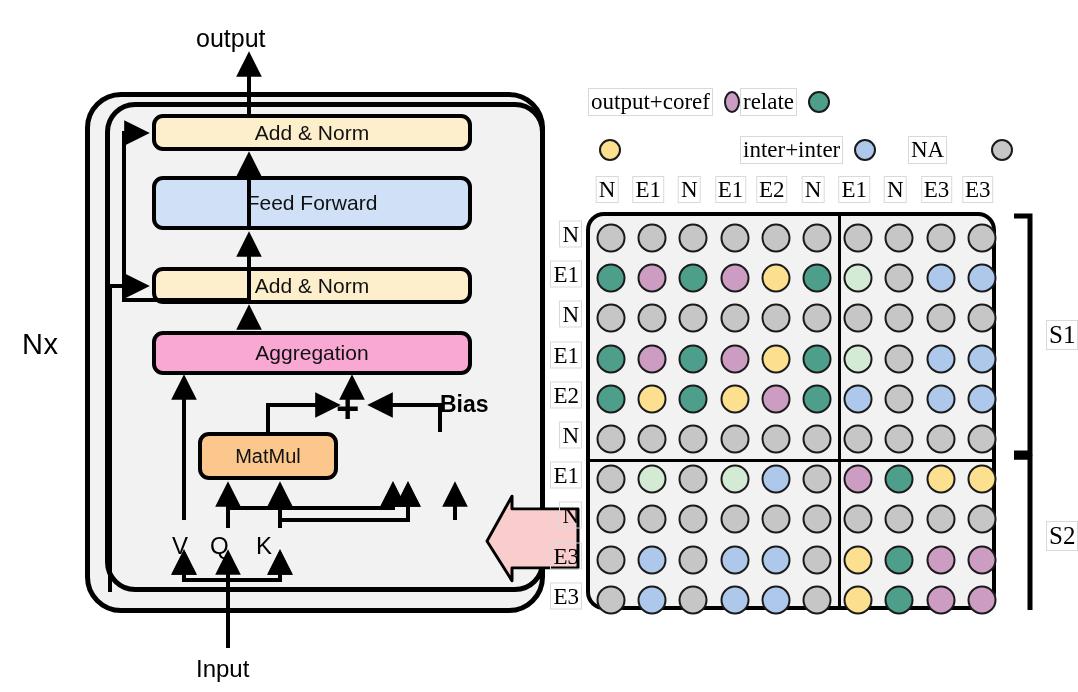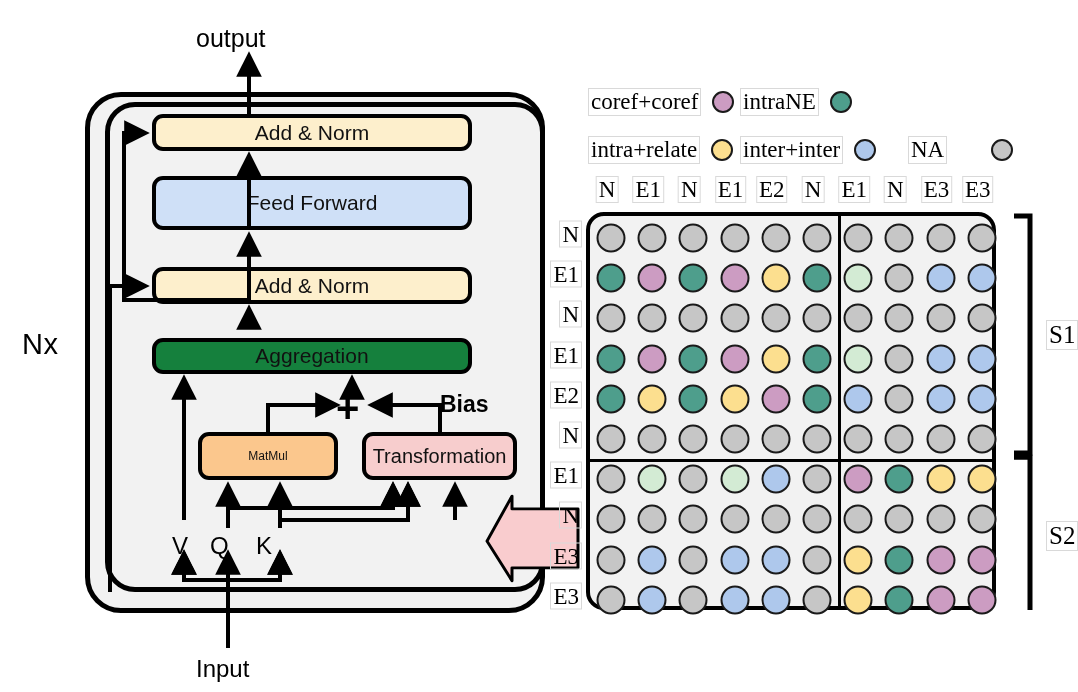--- a/index.html
+++ b/index.html
@@ -32,22 +32,22 @@
     position: absolute;
     border: 4px solid #000;
     border-radius: 11px;
     display: flex; align-items: center; justify-content: center;
     font-size: 21px; color: #111;
     text-align: center;
   }
   .blk-an1 { left: 152px; top: 114px; width: 320px; height: 37px; background: #fdefcc; }
   .blk-ff  { left: 152px; top: 176px; width: 320px; height: 54px; background: #cfe0f7; }
   .blk-an2 { left: 152px; top: 267px; width: 320px; height: 37px; background: #fdefcc; }
-  .blk-agg { left: 152px; top: 338px; width: 320px; height: 36px; background: #15803d; }
-  .blk-mm  { left: 198px; top: 432px; width: 140px; height: 48px; background: #fbc78d; font-size: 12px; }
+  .blk-agg { left: 152px; top: 331px; width: 320px; height: 44px; background: #f9a8d4; }
+  .blk-mm  { left: 198px; top: 432px; width: 140px; height: 48px; background: #fbc78d; font-size: 20px; }
   .blk-tr  { left: 362px; top: 432px; width: 155px; height: 48px; background: #f7cdcd; font-size: 20px; }
 
   .lbl { position: absolute; font-size: 23px; color: #000; white-space: nowrap; }
   .lbl-output { left: 196px; top: 24px; font-size: 25px; }
   .lbl-input  { left: 196px; top: 655px; font-size: 24px; }
   .lbl-bias   { left: 440px; top: 391px; font-size: 23px; font-weight: bold; }
   .lbl-v { left: 172px; top: 532px; font-size: 24px; }
   .lbl-q { left: 210px; top: 532px; font-size: 24px; }
   .lbl-k { left: 256px; top: 532px; font-size: 24px; }
   .lbl-entity {
@@ -136,23 +136,20 @@
   </div>
   <div class="blk blk-an2">
     <span>Add &amp; Norm</span>
   </div>
   <div class="blk blk-agg">
     <span>Aggregation</span>
   </div>
   <div class="blk blk-mm">
     <span>MatMul</span>
   </div>
-  <div class="blk blk-tr">
-    <span>Transformation</span>
-  </div>
 
   <div class="lbl lbl-output">output</div>
   <div class="lbl lbl-input">Input</div>
   <div class="lbl lbl-bias">Bias</div>
   <div class="lbl lbl-v">V</div>
   <div class="lbl lbl-q">Q</div>
   <div class="lbl lbl-k">K</div>
   <div class="lbl lbl-entity">
   </div>
   <div class="plus">+</div>
@@ -207,31 +204,30 @@
     </g>
   </svg>
 
   <svg class="wires">
     <polygon points="578,546 578,533 512,533 512,519 487,568 512,611 512,597 578,597 578,584" transform="translate(0,-9) scale(1,0.92) translate(0,30)" fill="#f9ccce" stroke="#000" stroke-width="3" stroke-linejoin="round"></polygon>
   </svg>
 
   <div class="legend">
     <div class="legend-row">
       <div class="legend-item" style="width:152px">
-        <span class="lg-text">coref+coref</span>
+        <span class="lg-text">output+coref</span>
         <span class="dot" style="background:#cc9cc2"></span>
       </div>
       <div class="legend-item">
-        <span class="lg-text">intraNE</span>
+        <span class="lg-text">relate</span>
         <span class="dot" style="background:#4e9e8c"></span>
       </div>
     </div>
     <div class="legend-row">
       <div class="legend-item" style="width:152px">
-        <span class="lg-text">intra+relate</span>
         <span class="dot" style="background:#fcdf8f"></span>
       </div>
       <div class="legend-item" style="width:168px">
         <span class="lg-text">inter+inter</span>
         <span class="dot" style="background:#aec8ec"></span>
       </div>
       <div class="legend-item">
         <span class="lg-text">NA</span>
         <span class="dot" style="background:#c6c6c6; margin-left:44px"></span>
       </div>

